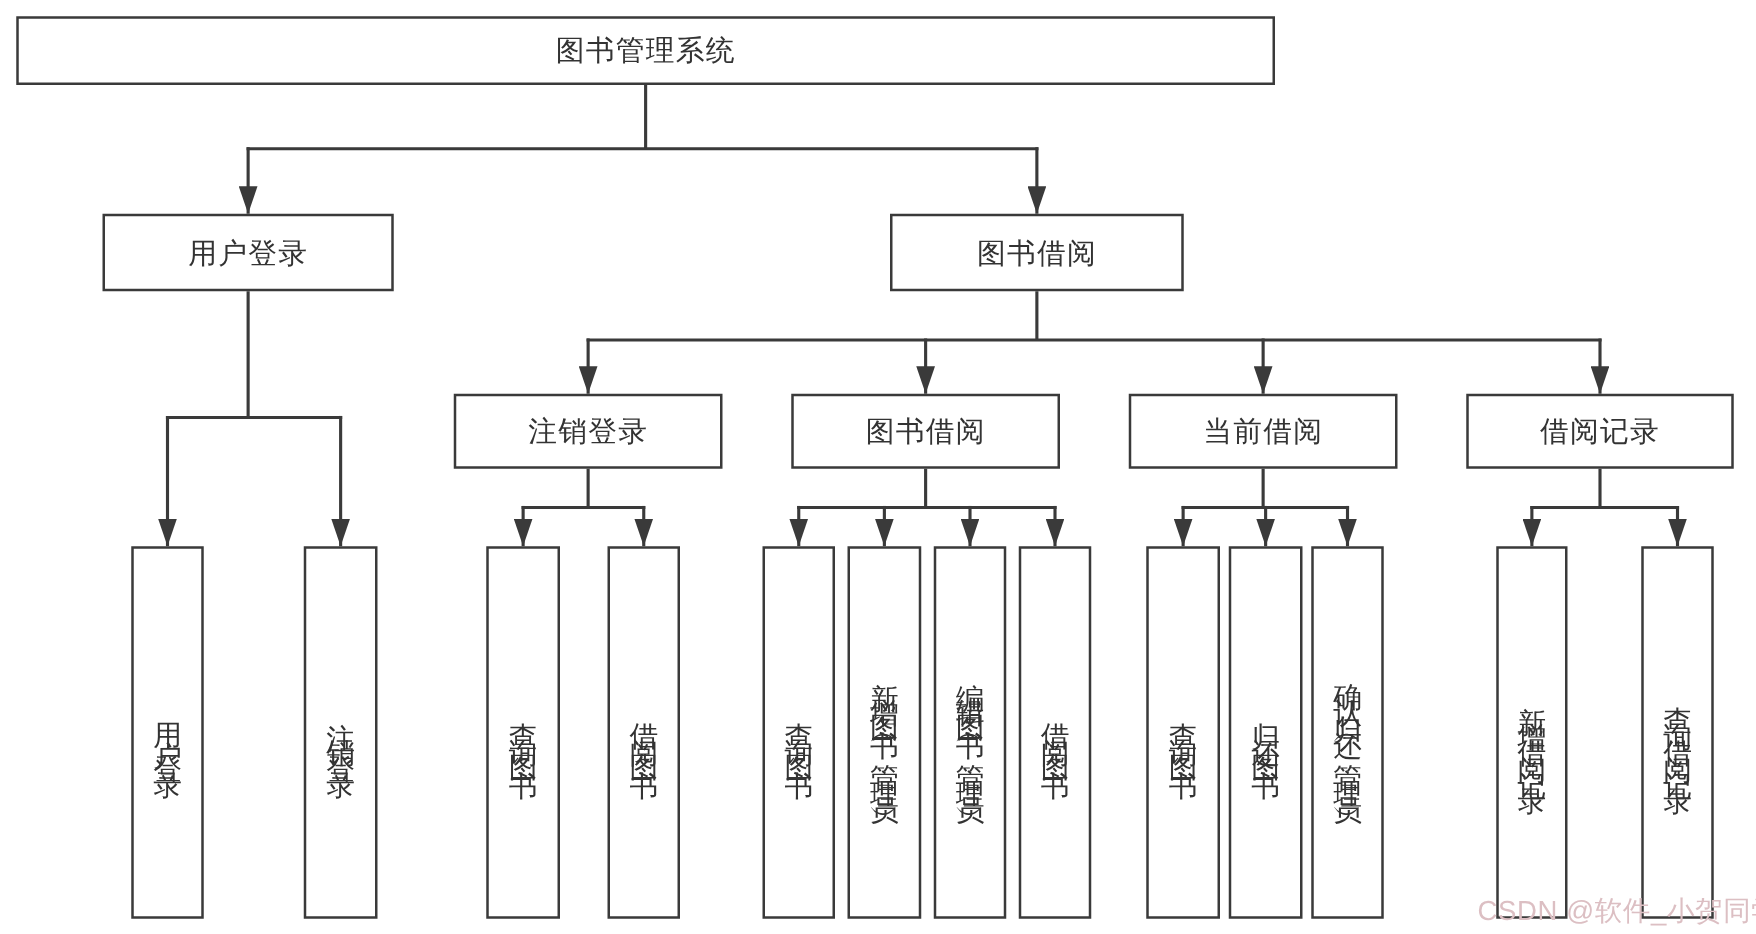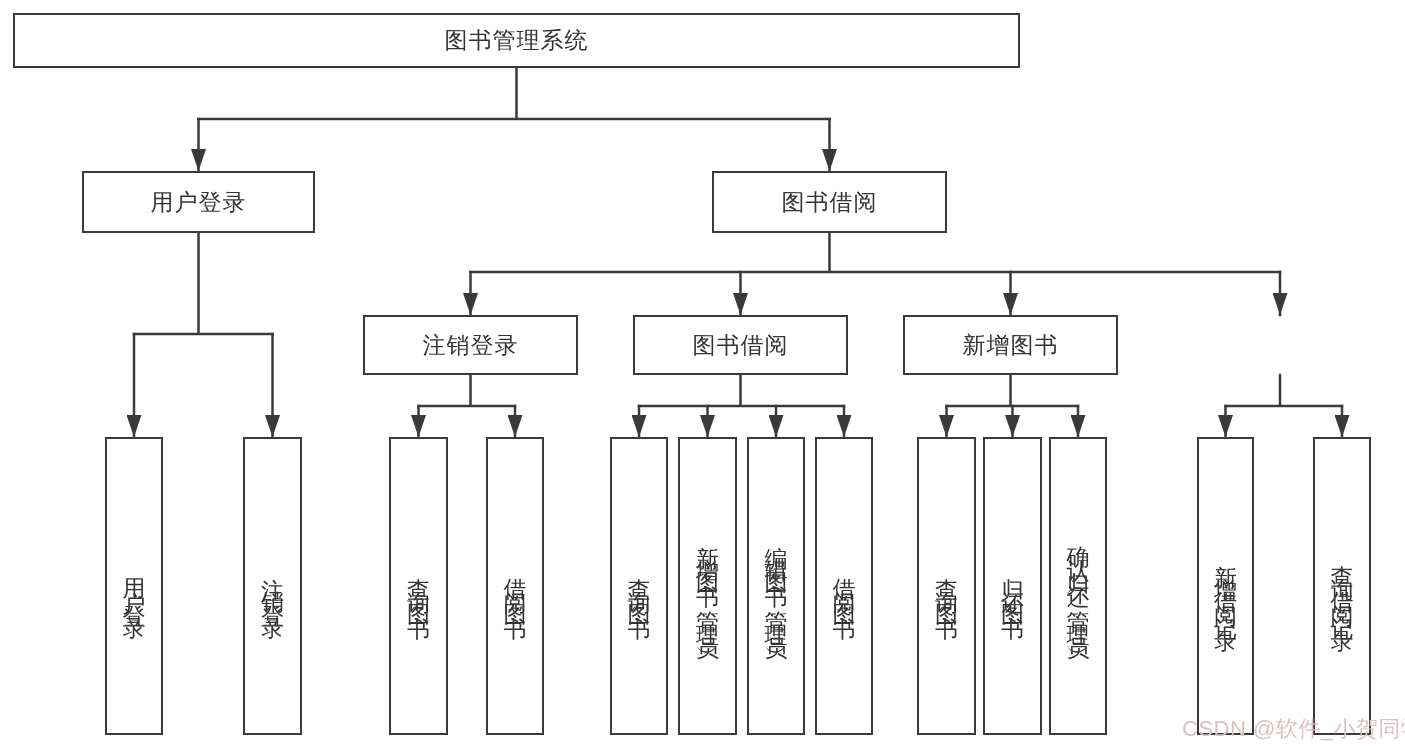--- a/index.html
+++ b/index.html
@@ -116,21 +116,24 @@
     <span class="lbl">图书借阅</span>
   </div>
 
   <div class="node" style="left:363px; top:315px; width:215px; height:60px">
     <span class="lbl">注销登录</span>
   </div>
   <div class="node" style="left:633px; top:315px; width:215px; height:60px">
     <span class="lbl">图书借阅</span>
   </div>
   <div class="node" style="left:903px; top:315px; width:215px; height:60px">
-    <span class="lbl">新增图书</span>
+    <span class="lbl">当前借阅</span>
+  </div>
+  <div class="node" style="left:1173px; top:315px; width:214px; height:60px">
+    <span class="lbl">借阅记录</span>
   </div>
 
   <div class="node vertical" style="left:105px; top:437px; width:58px; height:298px">
     <span class="lbl">用户登录</span>
   </div>
   <div class="node vertical" style="left:243px; top:437px; width:59px; height:298px">
     <span class="lbl">注销登录</span>
   </div>
 
   <div class="node vertical" style="left:389px; top:437px; width:59px; height:298px">

